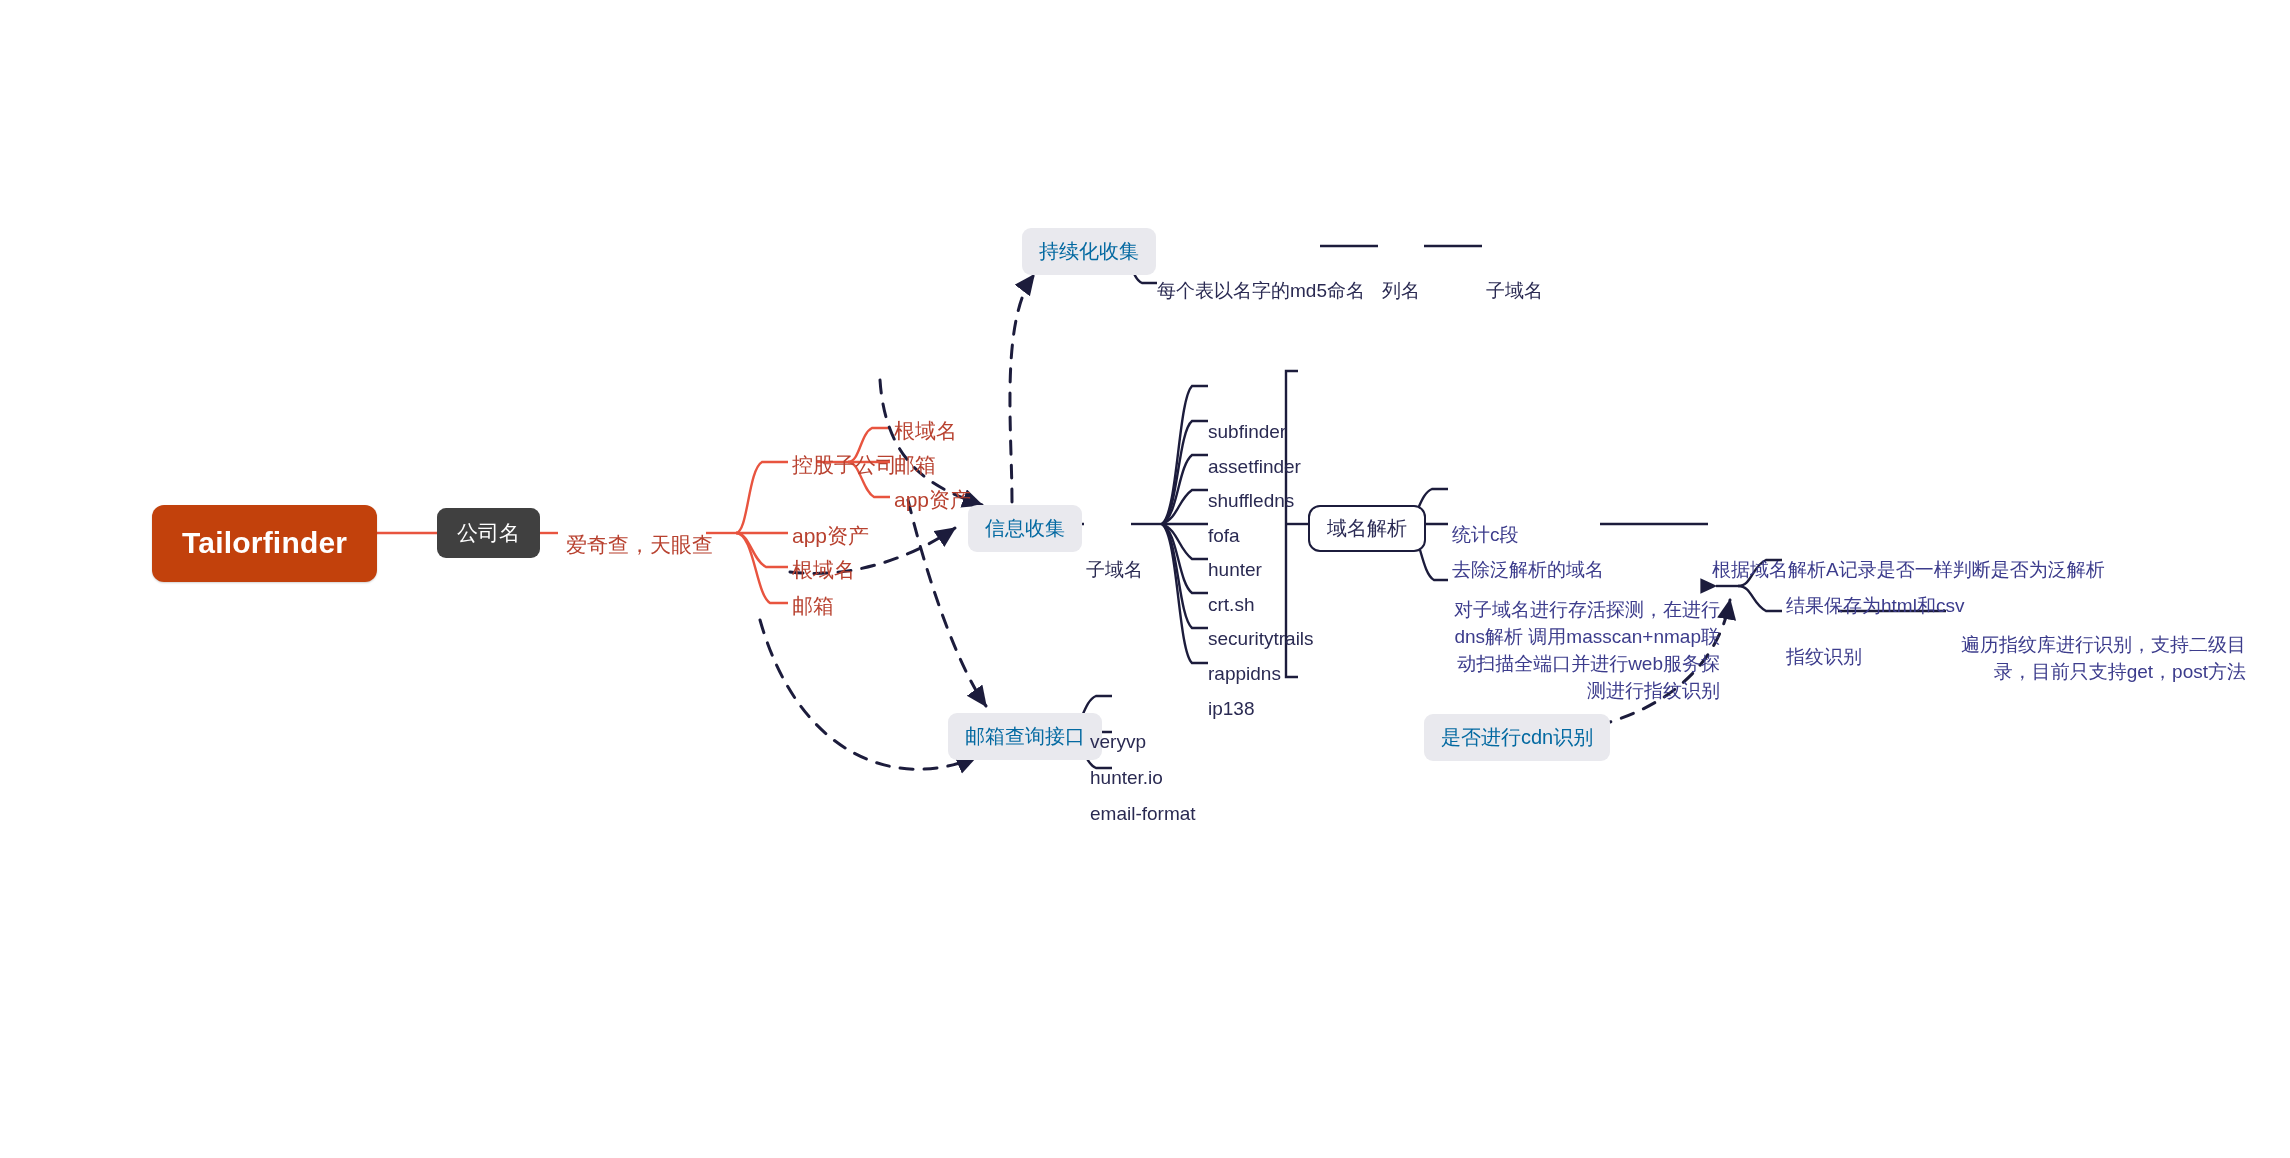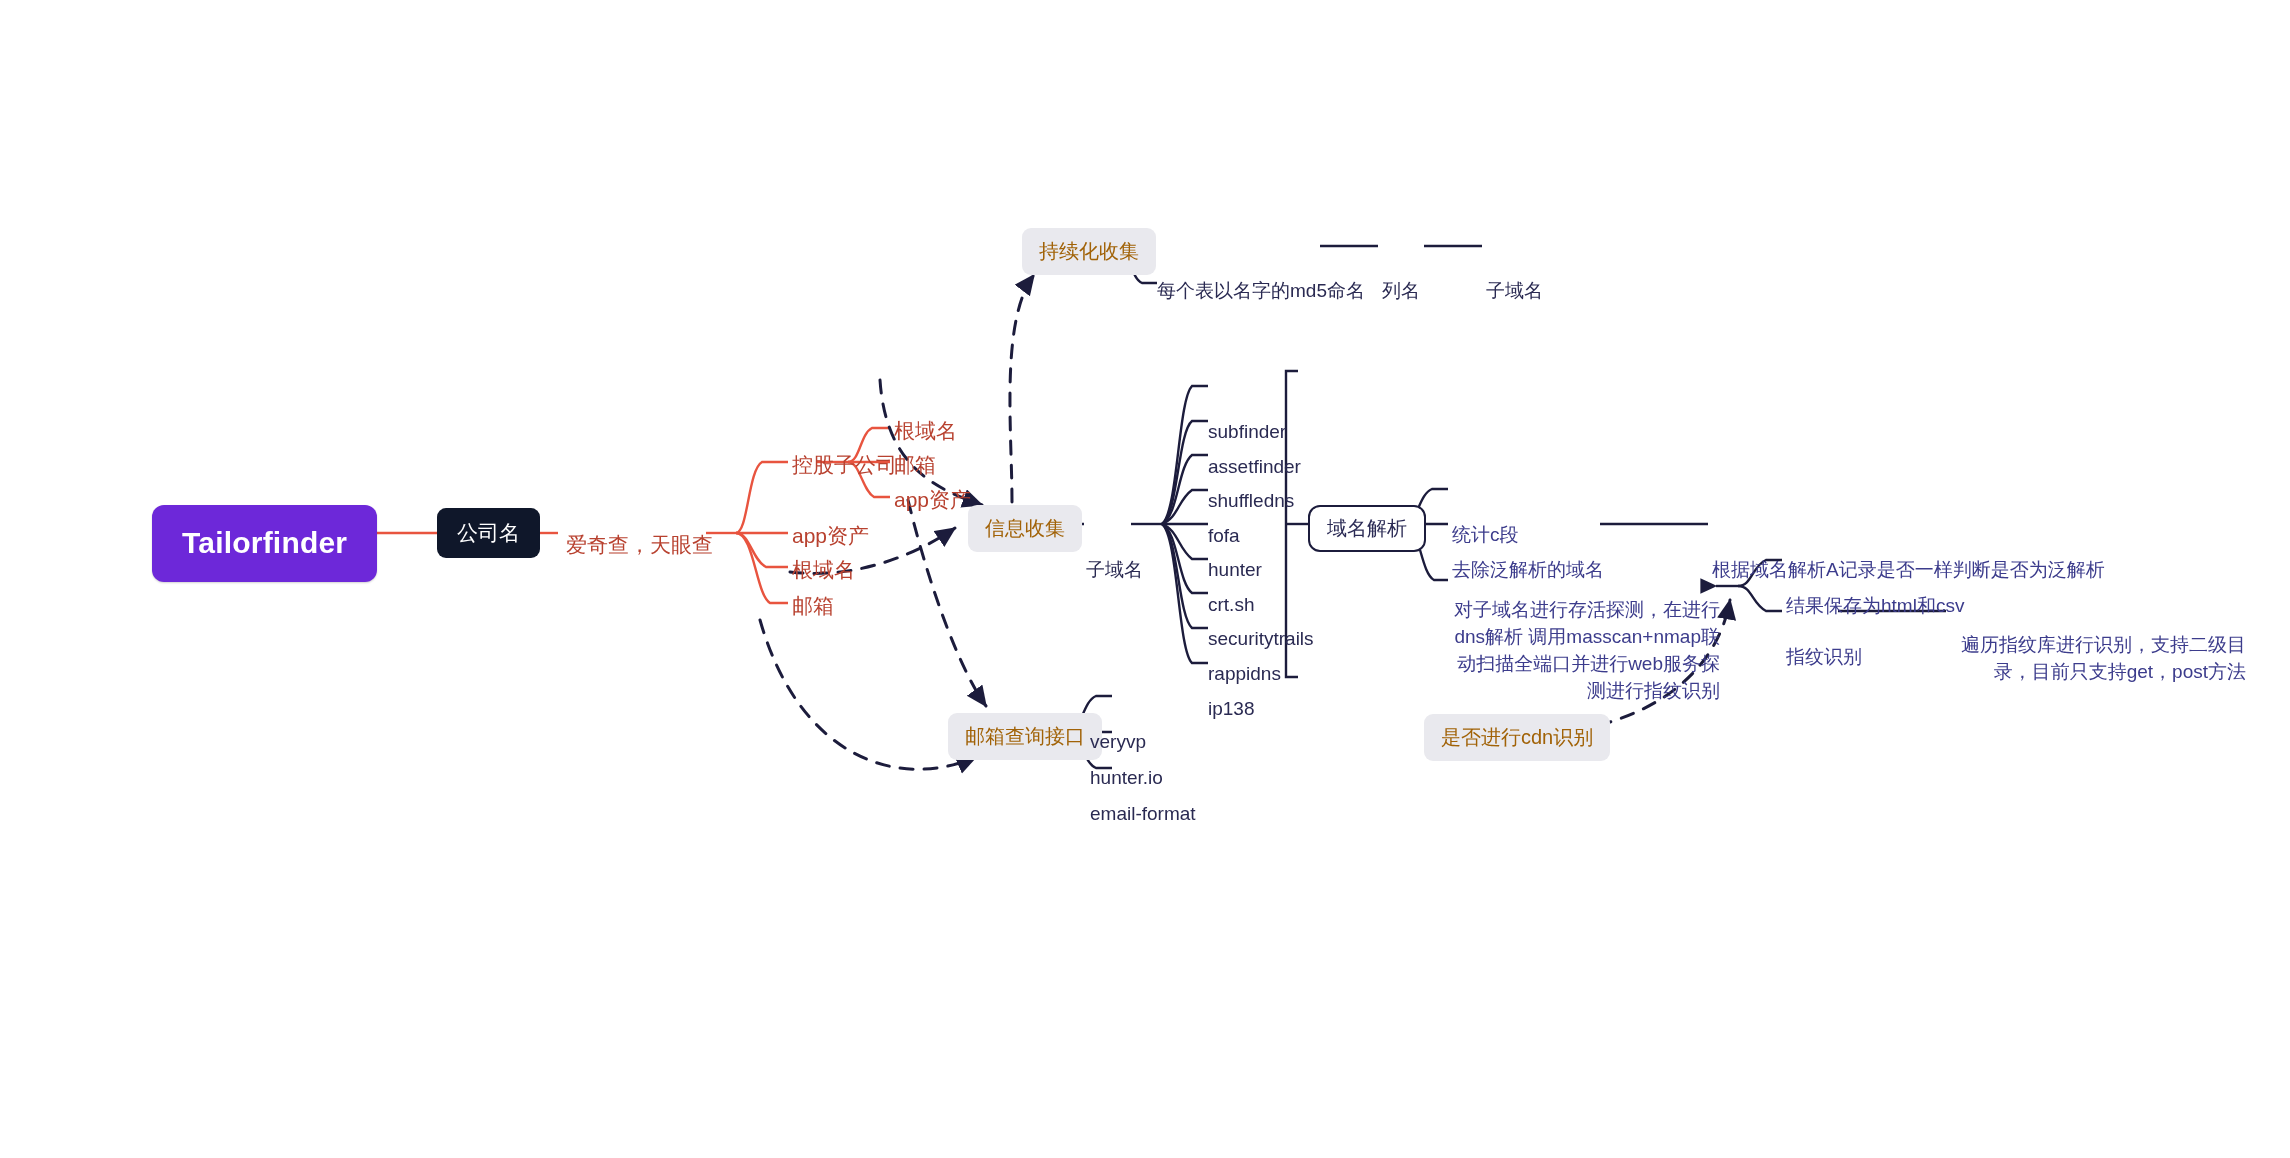--- a/index.html
+++ b/index.html
@@ -28,46 +28,46 @@
     height: 1158px;
     pointer-events: none;
   }
   .node {
     position: absolute;
     white-space: nowrap;
     line-height: 1.35;
   }
   
   .root-node {
-    background: #6d28d9;
+    background: #c2410c;
     color: #ffffff;
     border-radius: 12px;
     font-size: 30px;
     font-weight: 600;
     letter-spacing: .2px;
     padding: 18px 30px;
     box-shadow: 0 1px 2px rgba(0,0,0,.18);
   }
   
   .red-box {
-    background: #0f172a;
+    background: #404040;
     color: #ffffff;
     border-radius: 9px;
     font-size: 21px;
     padding: 11px 20px;
   }
   
   .red-label {
     color: #b8412f;
     font-size: 21px;
   }
   
   .grey-pill {
     background: #e9e9ee;
-    color: #a16207;
+    color: #0369a1;
     border-radius: 9px;
     font-size: 20px;
     padding: 10px 17px;
   }
   
   .outline-pill {
     background: #ffffff;
     color: #2b2b55;
     border: 2px solid #1c1c3c;
     border-radius: 12px;

